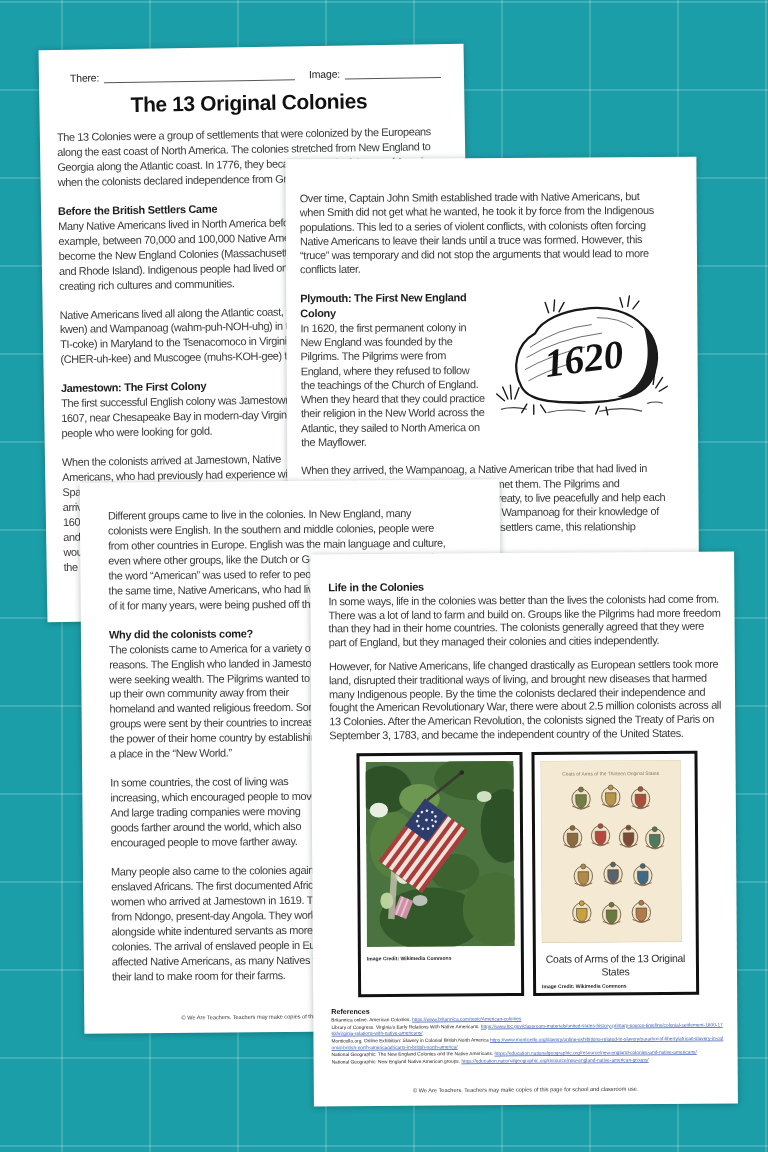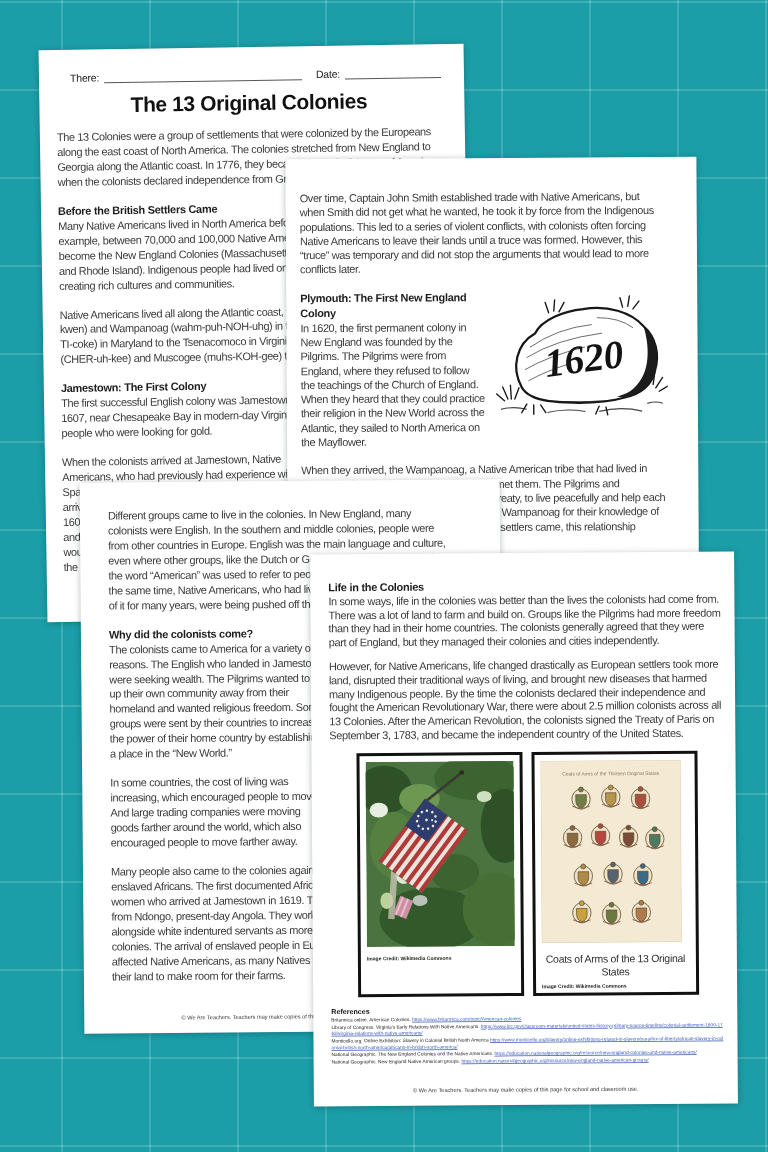--- a/index.html
+++ b/index.html
@@ -51,21 +51,21 @@
   .ref{font-size:6.4px !important;line-height:1.35 !important;letter-spacing:0 !important;margin:0 0 1px !important;color:#222;}
   .ref .link{color:#3b5bb5;text-decoration:underline;word-break:break-all;}
 </style>
 </head>
 <body>
 
 <section class="page page1">
   <div class="namedate">
     <span>There:</span>
     <span class="blank long"></span>
-    <span>Date:</span>
+    <span>Image:</span>
     <span class="blank short"></span>
   </div>
   <h1>The 13 Original Colonies</h1>
   <p>The 13 Colonies were a group of settlements that were colonized by the Europeans along the east coast of North America. The colonies stretched from New England to Georgia along the Atlantic coast. In 1776, they became the United States of America when the colonists declared independence from Great Britain.</p>
   <h3>Before the British Settlers Came</h3>
   <p>Many Native Americans lived in North America before the British settlers came. For example, between 70,000 and 100,000 Native Americans lived in the area that would become the New England Colonies (Massachusetts, New Hampshire, Connecticut, and Rhode Island). Indigenous people had lived on the land for thousands of years, creating rich cultures and communities.</p>
   <p>Native Americans lived all along the Atlantic coast, from the Algonquin (al-GAHN-kwen) and Wampanoag (wahm-puh-NOH-uhg) in the north, and the Nanticoke (nan-TI-coke) in Maryland to the Tsenacomoco in Virginia, down south to the Cherokee (CHER-uh-kee) and Muscogee (muhs-KOH-gee) tribes.</p>
   <h3>Jamestown: The First Colony</h3>
   <p>The first successful English colony was Jamestown, which was founded on May 15, 1607, near Chesapeake Bay in modern-day Virginia. The colony was founded by people who were looking for gold.</p>
   <p class="narrowp">When the colonists arrived at Jamestown, Native Americans, who had previously had experience with Spanish settlers, attacked their ships. When the settlers arrived on land, they started to build a fort. Soon after, in 1608, Captain John Smith took control of the colony and made a rule for the settlers: those who did not work would not eat. Over time, many colonists traded with the Native Americans for food and supplies.</p>

